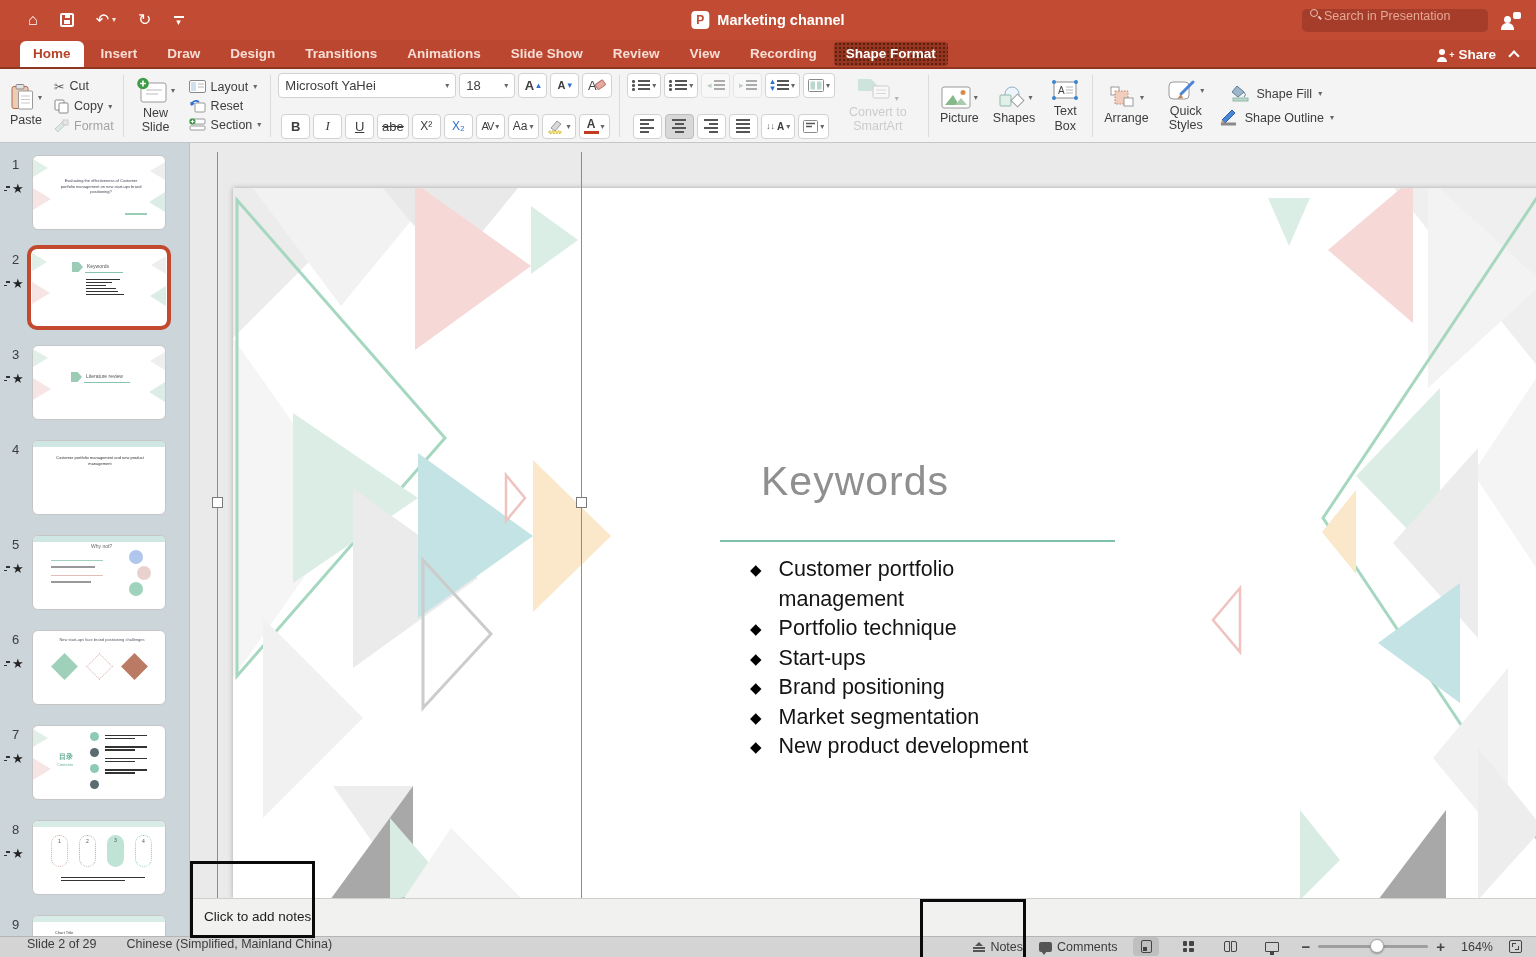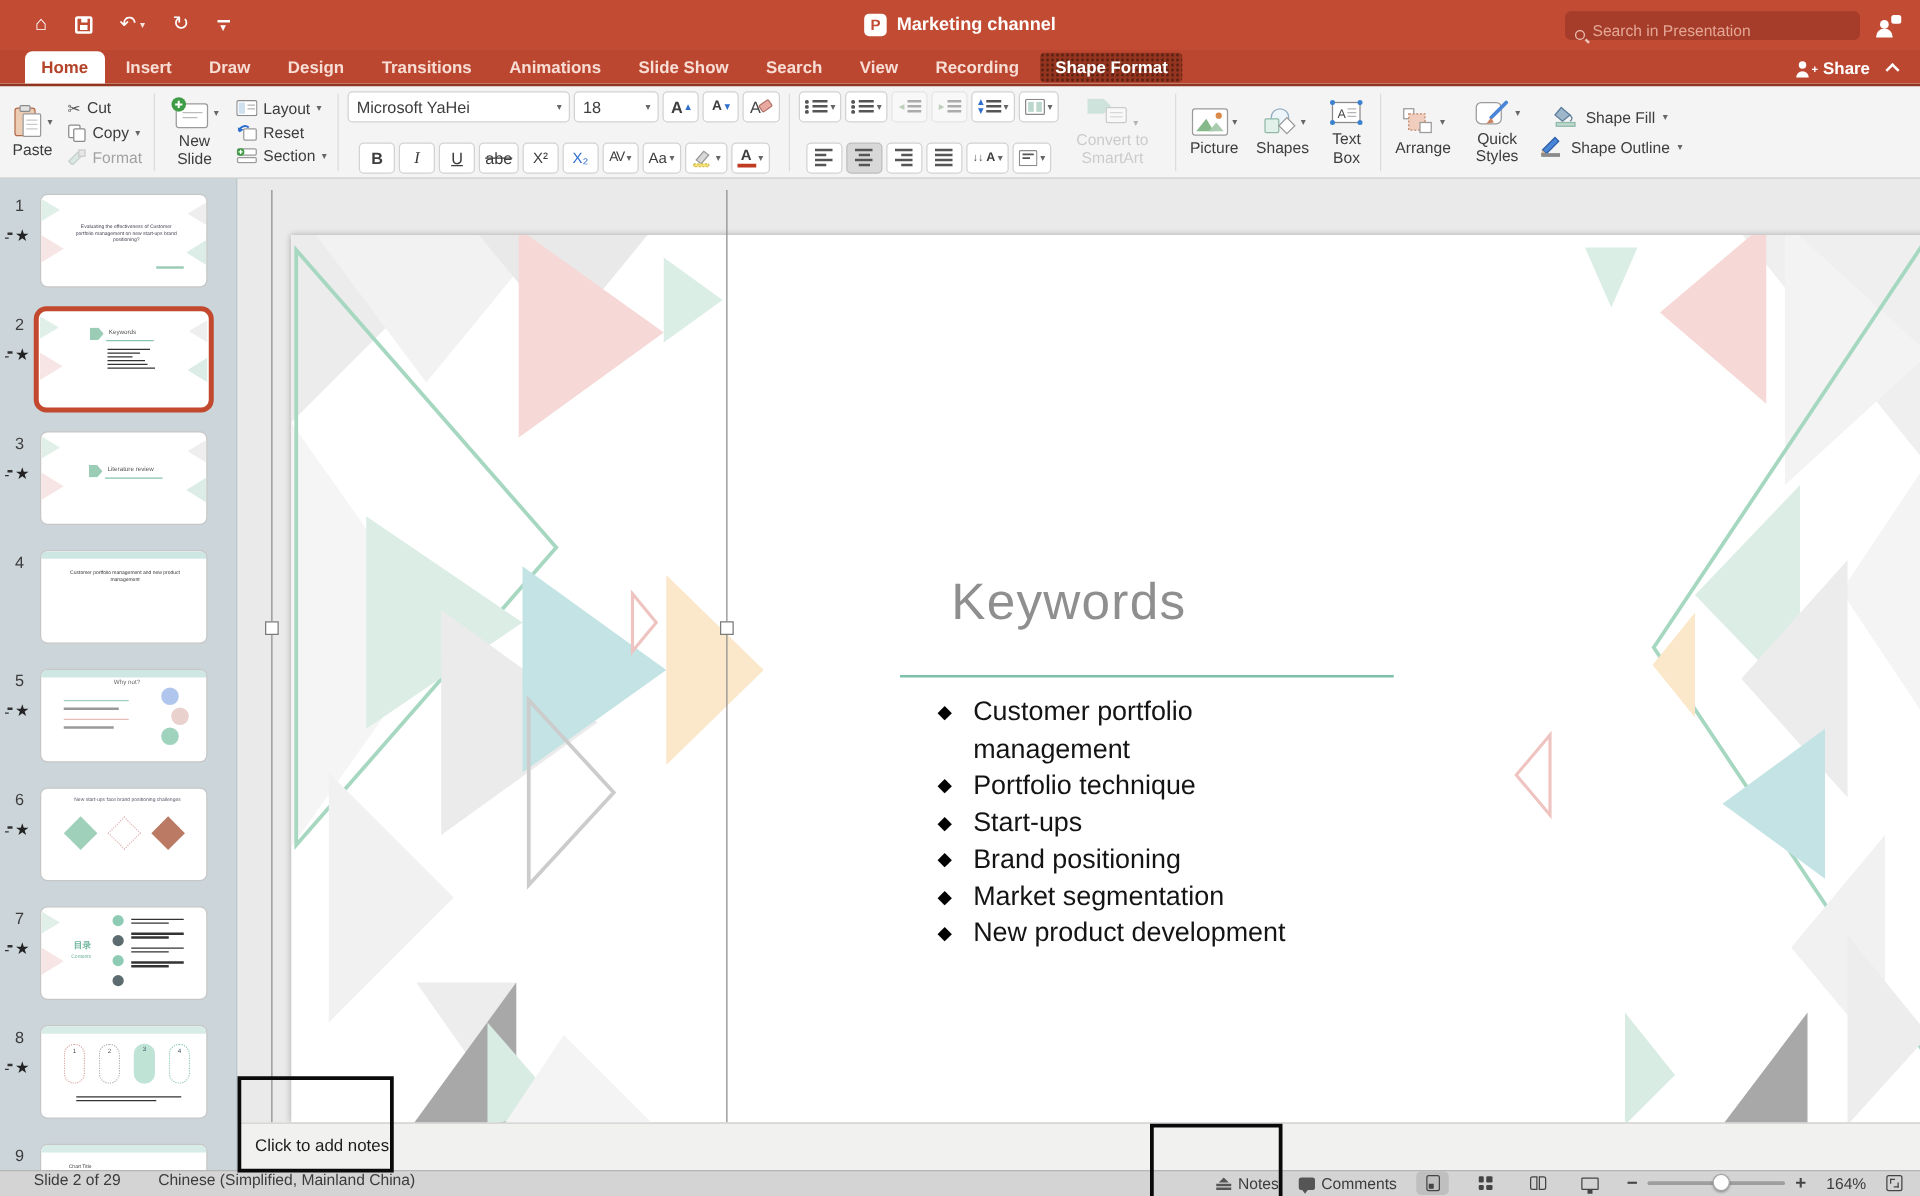--- a/index.html
+++ b/index.html
@@ -12,21 +12,21 @@
   .floppy{width:14px;height:14px;border:2px solid #fff;border-radius:2px;position:relative;display:inline-block}
   .floppy::before{content:"";position:absolute;left:3px;top:-1px;width:5px;height:4px;background:#fff}
   .floppy::after{content:"";position:absolute;left:2px;bottom:1px;width:6px;height:4px;background:#fff}
   .mini-caret{font-size:8px;margin-left:3px;opacity:.85}
   .cust{display:inline-flex;flex-direction:column;align-items:center;line-height:.5}
   .cust b{width:10px;height:2px;background:#fff;display:block;margin-bottom:2px}
   .cust s{font-size:9px;text-decoration:none;color:#fff}
   .doc-title{position:absolute;left:50%;transform:translateX(-50%);display:flex;align-items:center;gap:8px;color:#fff;font-weight:bold;font-size:14.5px}
   .ppt-icon{width:18px;height:18px;background:#fff;border-radius:4px;color:#c14b33;font-weight:bold;font-size:12px;display:flex;align-items:center;justify-content:center}
   .tb-right{margin-left:auto;display:flex;align-items:center;gap:14px;margin-right:16px}
-  .searchbox{width:236px;height:23px;background:#a53d2a;border-radius:5px;display:flex;align-items:flex-end;padding:0 8px;gap:6px}
+  .searchbox{width:186px;height:23px;background:#a53d2a;border-radius:5px;display:flex;align-items:flex-start;padding:0 8px;gap:6px}
   .mag{width:8px;height:8px;border:1.5px solid #edc4b8;border-radius:50%;position:relative;flex:none}
   .mag::after{content:"";position:absolute;left:7px;top:7px;width:4px;height:1.5px;background:#edc4b8;transform:rotate(45deg)}
   .searchbox input{background:transparent;border:none;outline:none;color:#f6ddd3;font-size:12.5px;width:170px;font-family:"Liberation Sans",sans-serif}
   .searchbox input::placeholder{color:#e5a795}
   .presenter{position:relative;width:18px;height:16px;display:inline-block}
   .presenter .head{position:absolute;left:2px;top:4px;width:7px;height:7px;border-radius:50%;background:#fff}
   .presenter .body{position:absolute;left:-1px;bottom:-2px;width:13px;height:7px;border-radius:6px 6px 0 0;background:#fff}
   .presenter .bub{position:absolute;right:-1px;top:0;width:8px;height:7px;background:#fff;border-radius:2px}
 
   
@@ -52,21 +52,21 @@
   .cr{font-size:8px;color:#666}
   .smcol{display:flex;flex-direction:column;gap:3px}
   .smbtn{display:flex;align-items:center;gap:5px;font-size:12.5px;padding:1px 2px;white-space:nowrap}
   .dis{opacity:.45}
   .two{display:flex;flex-direction:column;gap:16px}
   .rowc{display:flex;align-items:center;gap:3px}
   .btn{height:25px;min-width:29px;background:#fff;border:1px solid #d2d2d2;border-radius:4px;display:inline-flex;align-items:center;justify-content:center;font-size:13px;padding:0 4px;gap:2px}
   .btn.on{background:#d8d8d8;border-color:#bdbdbd}
   .combo{height:25px;background:#fff;border:1px solid #d2d2d2;border-radius:4px;display:flex;align-items:center;font-size:13px;padding:0 6px;justify-content:space-between}
   .fname{width:178px}
-  .fsize{width:68px}
+  .fsize{width:56px}
   .blue{color:#2f6fce}
   .lines{display:inline-flex;flex-direction:column;gap:2px}
   .lines i{display:block;height:2px;background:#555}
   .dotl i{position:relative;margin-left:6px;width:12px}
   .dotl i::before{content:"";position:absolute;left:-6px;top:0;width:2.5px;height:2.5px;background:#555;border-radius:50%}
   .al-l i:nth-child(1),.al-l i:nth-child(3){width:14px}.al-l i:nth-child(2),.al-l i:nth-child(4){width:9px}
   .al-c{align-items:center}.al-c i:nth-child(1),.al-c i:nth-child(3){width:14px}.al-c i:nth-child(2),.al-c i:nth-child(4){width:9px}
   .al-r{align-items:flex-end}.al-r i:nth-child(1),.al-r i:nth-child(3){width:14px}.al-r i:nth-child(2),.al-r i:nth-child(4){width:9px}
   .al-j i{width:14px}
   .fclet{display:flex;flex-direction:column;align-items:center;line-height:1}
@@ -193,21 +193,21 @@
 
 <div class="tr">
   <div class="tabs">
     <span class="tab active">Home</span>
     <span class="tab">Insert</span>
     <span class="tab">Draw</span>
     <span class="tab">Design</span>
     <span class="tab">Transitions</span>
     <span class="tab">Animations</span>
     <span class="tab">Slide Show</span>
-    <span class="tab">Search</span>
+    <span class="tab">Review</span>
     <span class="tab">View</span>
     <span class="tab">Recording</span>
     <span class="tab hl">Shape Format</span>
   </div>
   <div class="tr-right">
     <span class="share">
         <span class="shp">
           <b>+</b>
         </span>
         <span>Share</span>

